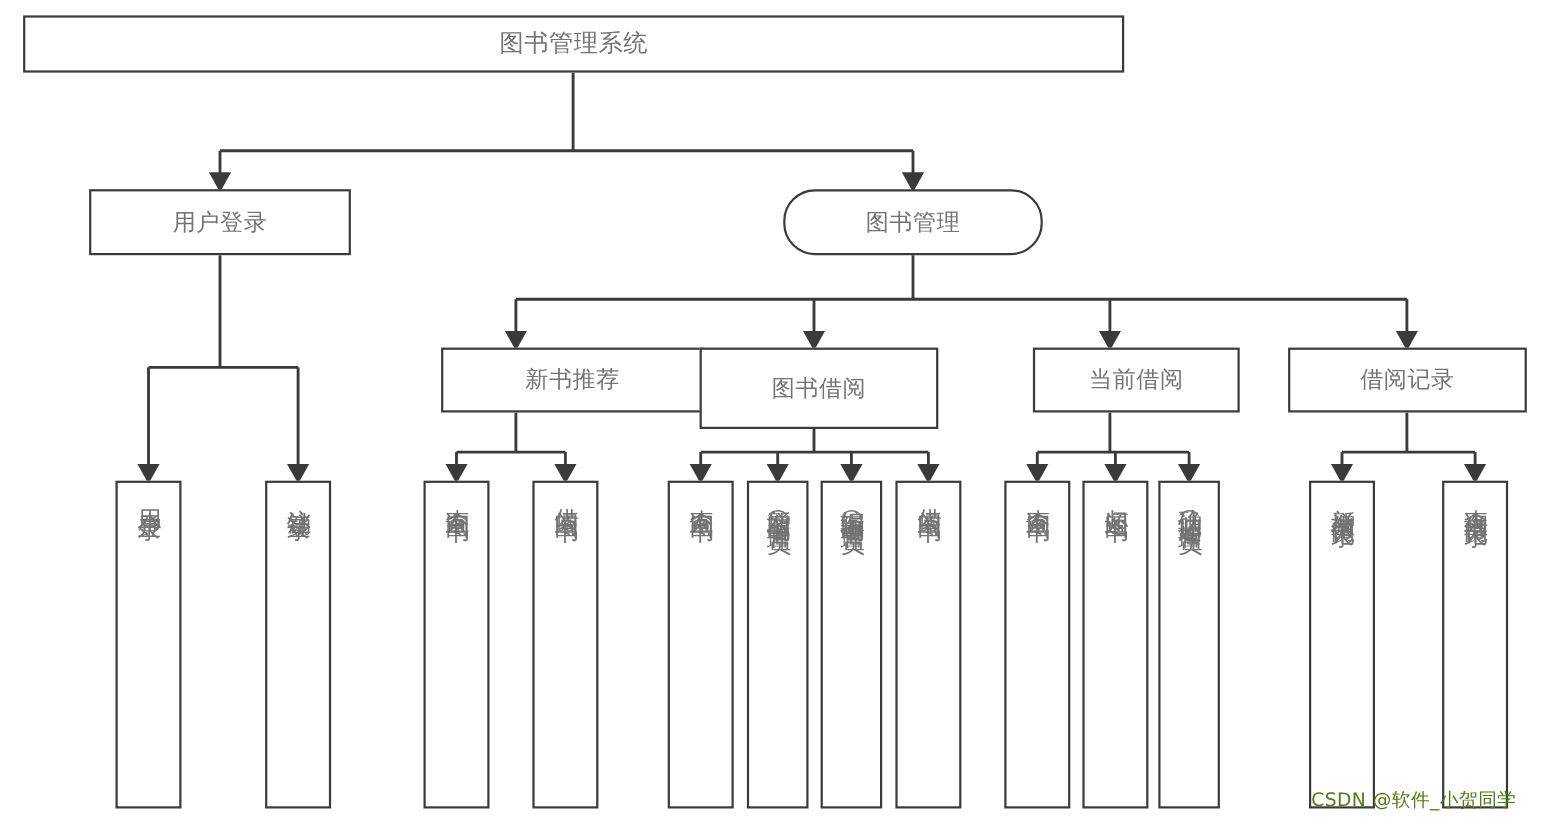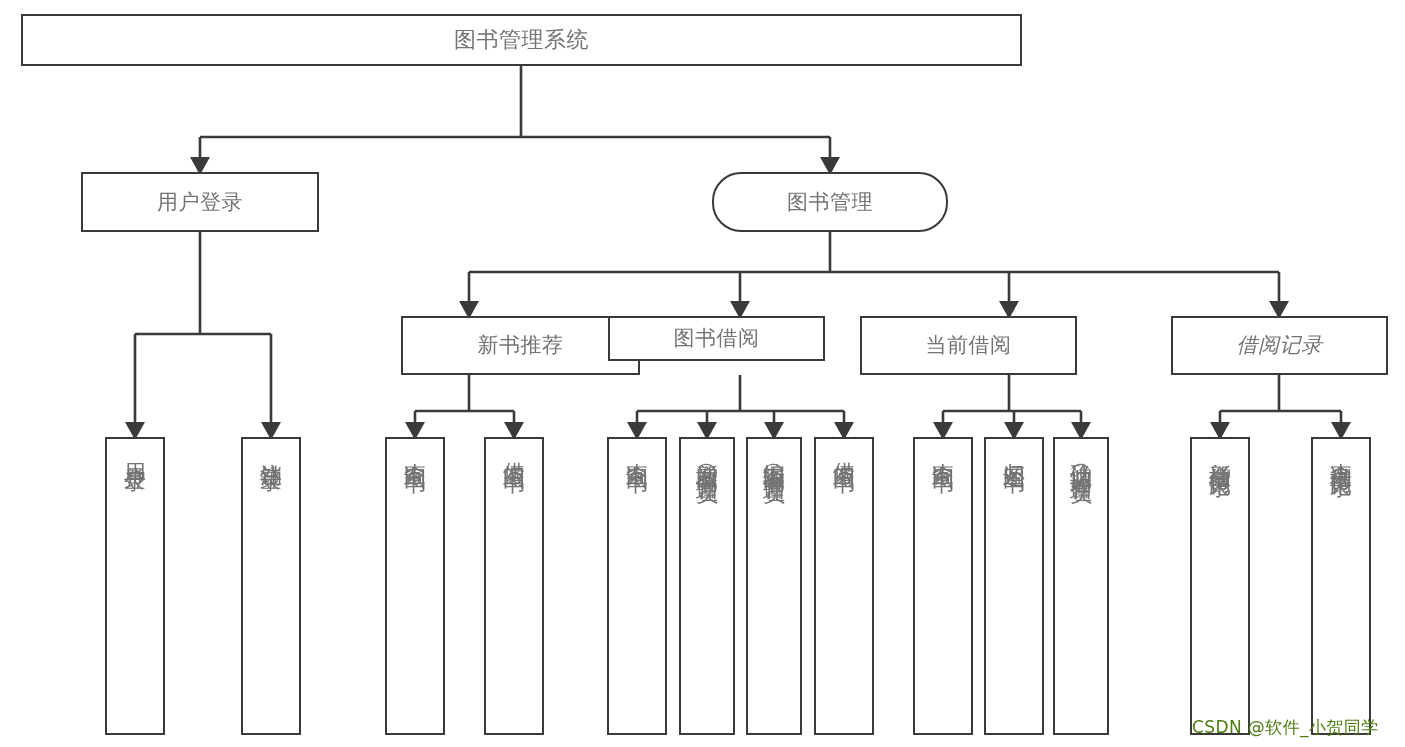--- a/index.html
+++ b/index.html
@@ -130,27 +130,27 @@
   <div class="node horizontal" id="n-login" style="left: 81px; top: 172px; width: 238px; height: 60px;">
     <span class="node-label">用户登录</span>
   </div>
   <div class="node horizontal" id="n-bookmgmt" style="left: 712px; top: 172px; width: 236px; height: 60px; border-radius: 29px;">
     <span class="node-label">图书管理</span>
   </div>
 
   <div class="node horizontal" id="n-newbook" style="left: 361px; top: 316px; width: 239px; height: 59px; margin-left: 40px;">
     <span class="node-label">新书推荐</span>
   </div>
-  <div class="node horizontal" id="n-borrow" style="left: 608px; top: 316px; width: 217px; height: 45px;">
+  <div class="node horizontal" id="n-borrow" style="left: 636px; top: 316px; width: 217px; height: 74px;">
     <span class="node-label">图书借阅</span>
   </div>
-  <div class="node horizontal" id="n-current" style="left: 860px; top: 316px; width: 217px; height: 59px;">
+  <div class="node horizontal" id="n-current" style="left: 939px; top: 316px; width: 188px; height: 59px;">
     <span class="node-label">当前借阅</span>
   </div>
-  <div class="node horizontal" id="n-record" style="left: 1171px; top: 316px; width: 217px; height: 59px; font-style: italic;">
+  <div class="node horizontal" id="n-record" style="left: 1171px; top: 316px; width: 217px; height: 59px;">
     <span class="node-label">借阅记录</span>
   </div>
 
   <div id="leaf-layer">
       <div class="node vertical" style="left: 105px; top: 437px; width: 60px; height: 298px;">
         <span class="node-label">用户登录</span>
       </div>
       <div class="node vertical" style="left: 241px; top: 437px; width: 60px; height: 298px;">
         <span class="node-label">注销登录</span>
       </div>

